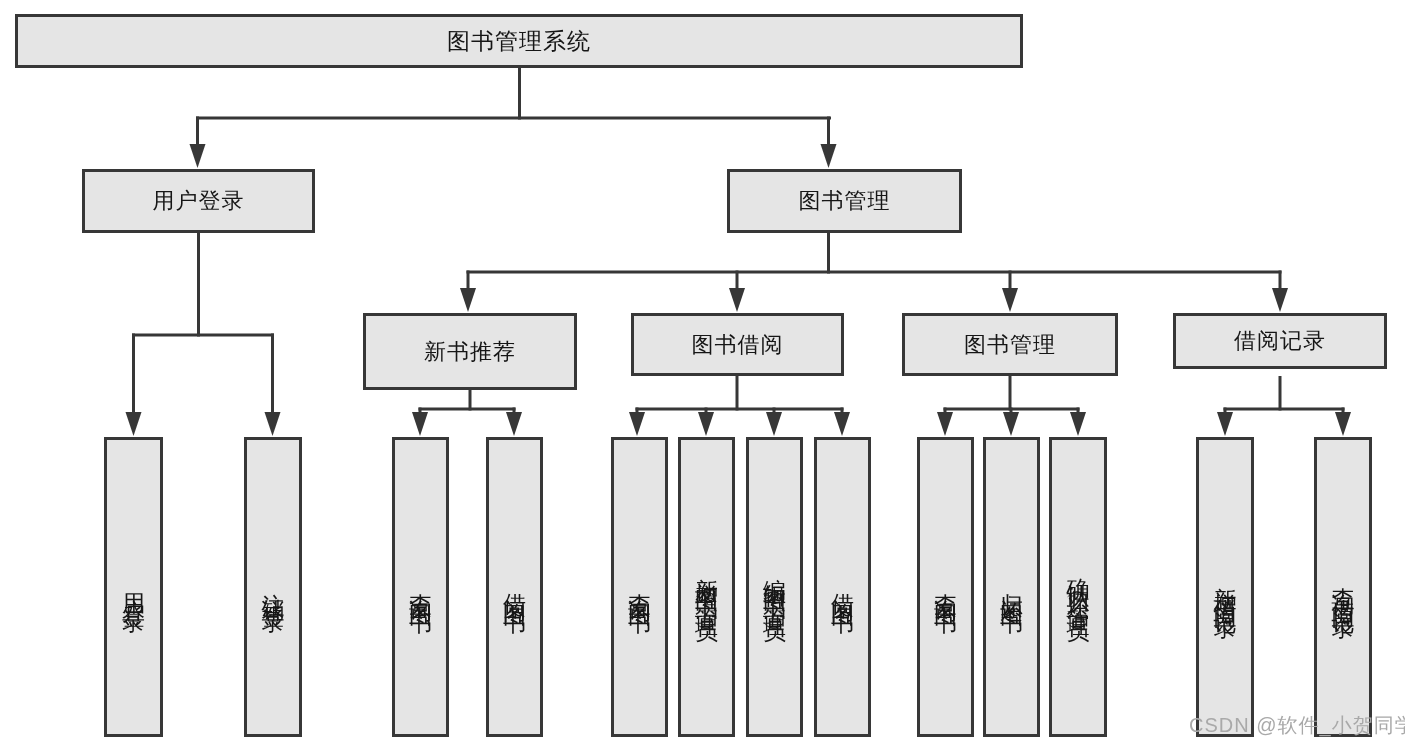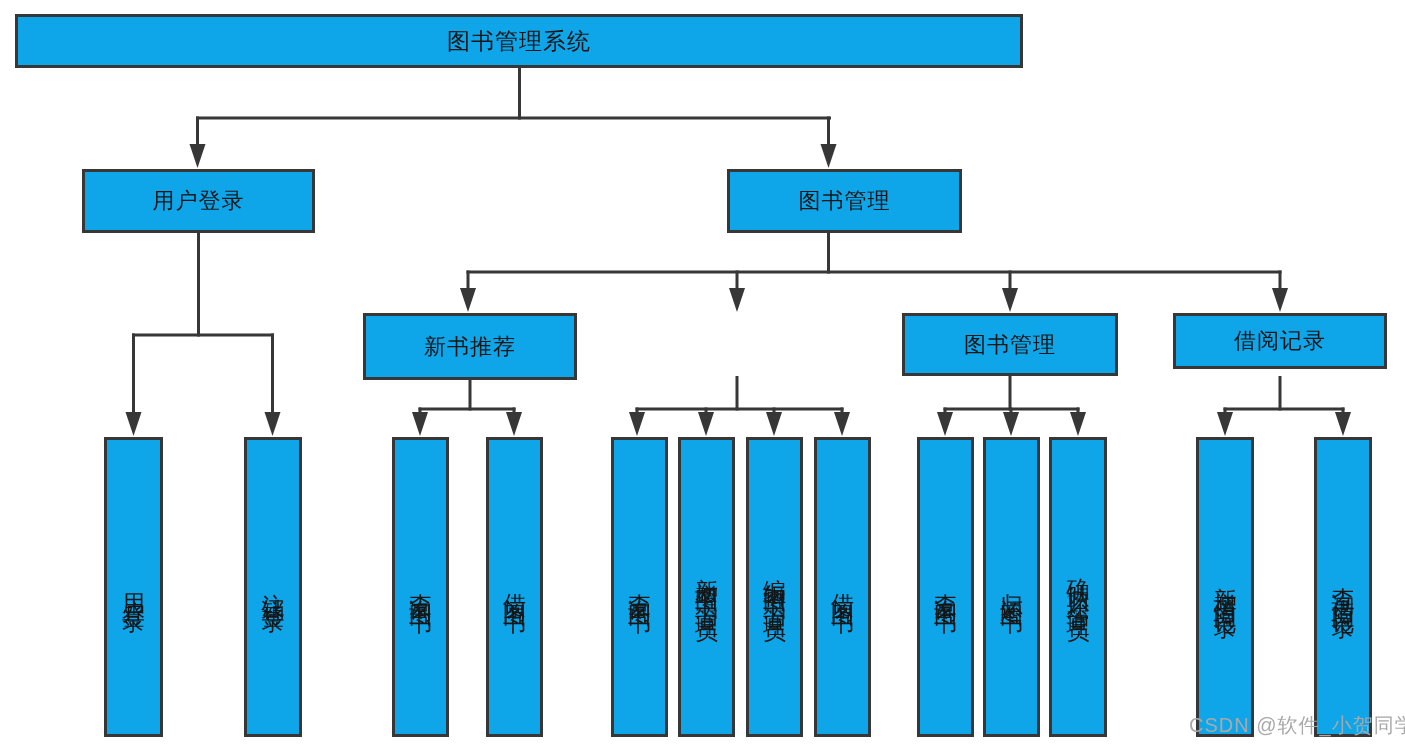--- a/index.html
+++ b/index.html
@@ -10,21 +10,21 @@
     font-family:"Liberation Sans","DejaVu Sans",sans-serif;
     overflow:hidden;
   }
   .connectors{position:absolute;left:0;top:0;width:1405px;height:747px;pointer-events:none;}
   .connectors line{stroke:#373737;stroke-width:3;}
   .connectors polygon{fill:#373737;stroke:none;}
   .node{
     position:absolute;
     box-sizing:border-box;
     border:3px solid #373737;
-    background:#0ea5e9;
+    background:#e5e5e5;
     display:flex;align-items:center;justify-content:center;
     color:#161616;
   }
   .hnode{font-size:22px;letter-spacing:1px;}
   .root{font-size:23px;}
   .leaf{top:437px;height:300px;}
   .leaf .vtxt{
     writing-mode:vertical-rl;
     text-orientation:mixed;
     font-size:23px;
@@ -39,21 +39,21 @@
     font-size:20px;
     color:#a9a9a9;
     letter-spacing:1px;
     white-space:nowrap;
     z-index:5;
   }
   
   .n-root{left:15px;top:14px;width:1008px;height:54px;}
   .n-user{left:82px;top:169px;width:233px;height:64px;}
   .n-mgmt{left:711px;top:169px;width:235px;height:64px;margin-left:16px;}
-  .n-nb{left:363px;top:313px;width:214px;height:67px;}
+  .n-nb{left:363px;top:313px;width:214px;height:77px;}
   .n-bb{left:631px;top:313px;width:213px;height:63px;}
   .n-cb{left:902px;top:313px;width:216px;height:63px;}
   .n-br{left:1173px;top:313px;width:214px;height:56px;}
   .lf-1{left:104px;width:59px;}
   .lf-2{left:244px;width:58px;}
   .lf-3{left:392px;width:57px;}
   .lf-4{left:486px;width:57px;}
   .lf-5{left:611px;width:57px;}
   .lf-6{left:678px;width:57px;}
   .lf-7{left:746px;width:57px;}
@@ -152,20 +152,23 @@
   <div class="node hnode n-user">
     <span>用户登录</span>
   </div>
   <div class="node hnode n-mgmt">
     <span>图书管理</span>
   </div>
 
   <div class="node hnode n-nb">
     <span>新书推荐</span>
   </div>
+  <div class="node hnode n-bb">
+    <span>图书借阅</span>
+  </div>
   <div class="node hnode n-cb">
     <span>图书管理</span>
   </div>
   <div class="node hnode n-br">
     <span>借阅记录</span>
   </div>
 
   <div class="node leaf lf-1">
     <span class="vtxt">用户登录</span>
   </div>

